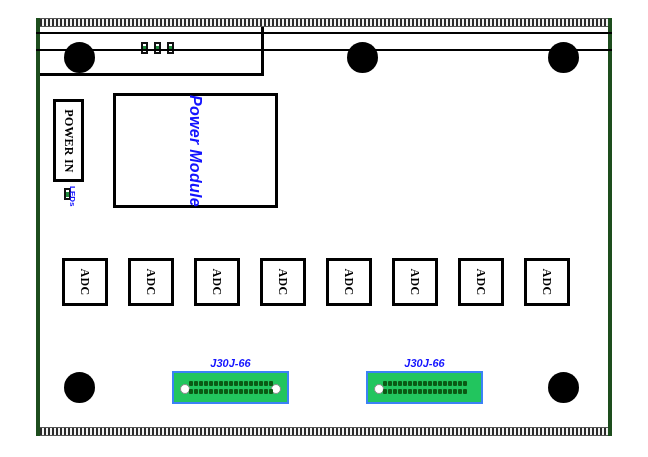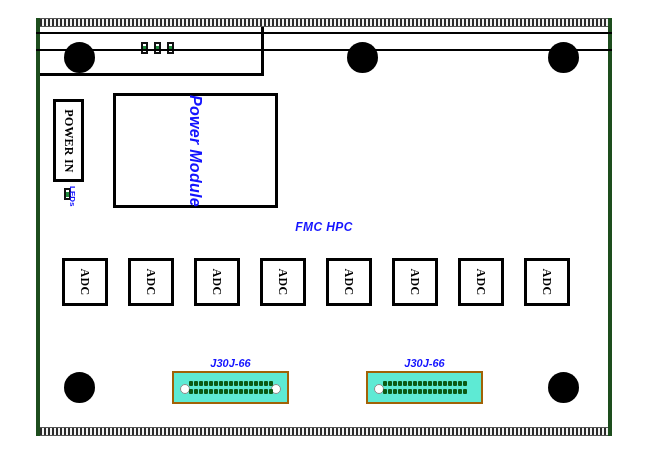--- a/index.html
+++ b/index.html
@@ -143,22 +143,22 @@
     font-size:8px;
     font-family:"Liberation Sans", sans-serif;
     transform:rotate(90deg);
     transform-origin:left top;
     white-space:nowrap;
   }
 
   
   .conn{
     position:absolute;
-    background:#5eead4;
-    border:2px solid #a16207;
+    background:#22c55e;
+    border:2px solid #3b82f6;
     box-sizing:border-box;
     padding-left:43px;
   }
   .conn-title{
     position:absolute;
     top:-16px;
     left:0; right:0;
     text-align:center;
     color:#1414ff;
     font-weight:bold;
@@ -221,21 +221,20 @@
       <span class="part-label rot-cw lbl-black">POWER IN</span>
     </div>
 
     <div class="part" id="power-module">
       <span class="part-label rot-cw lbl-blue">Power Module</span>
     </div>
 
     <div id="fmc-hpc">
       <div class="fmc-band" style="top:14px;"></div>
       <div class="fmc-band" style="top:31px;"></div>
-      <div class="fmc-label lbl-blue">FMC HPC</div>
     </div>
 
     <div class="led" style="left:28px; top:170px;"></div>
     <div class="led-group-label" style="left:41px; top:168px;">LEDs</div>
 
     <div class="part adc" style="left:26px;">
       <span class="part-label rot-cw lbl-black">ADC</span>
     </div>
     <div class="part adc" style="left:92px;">
       <span class="part-label rot-cw lbl-black">ADC</span>

